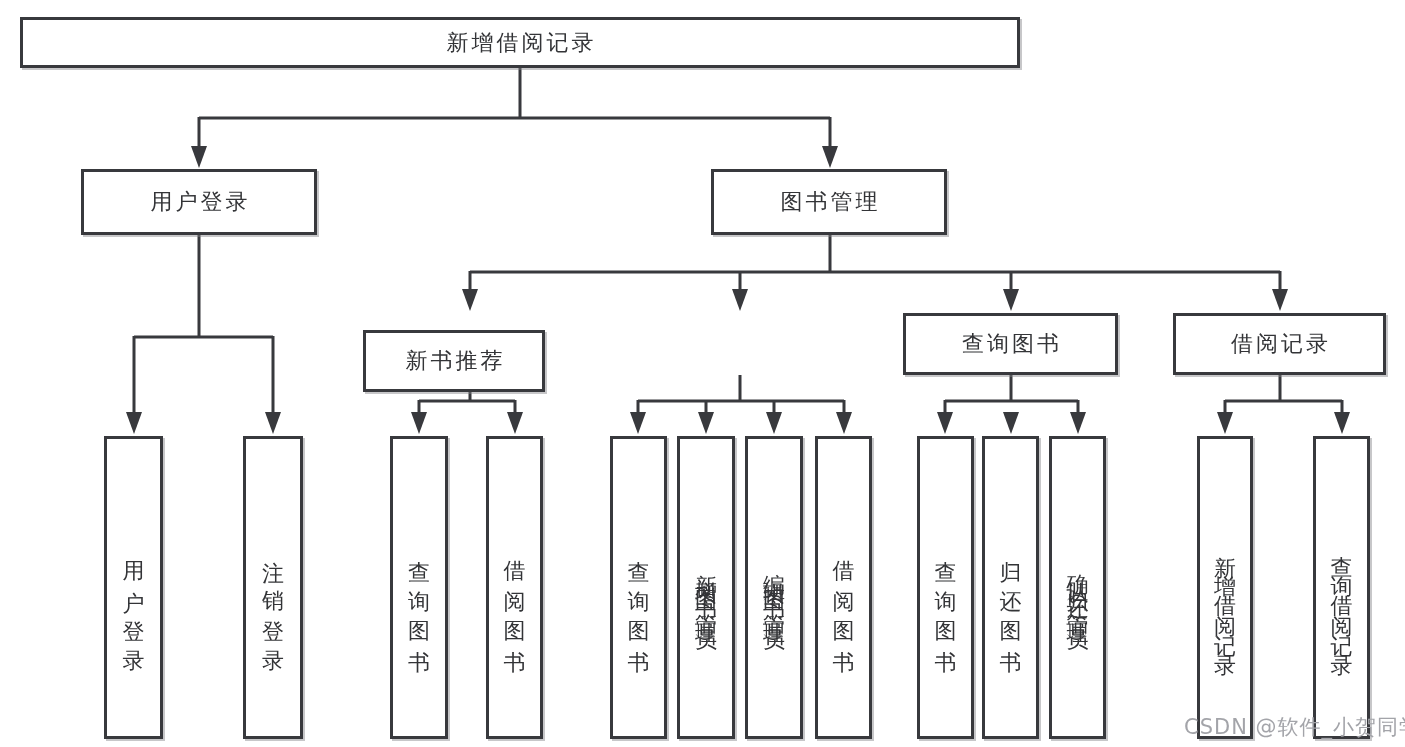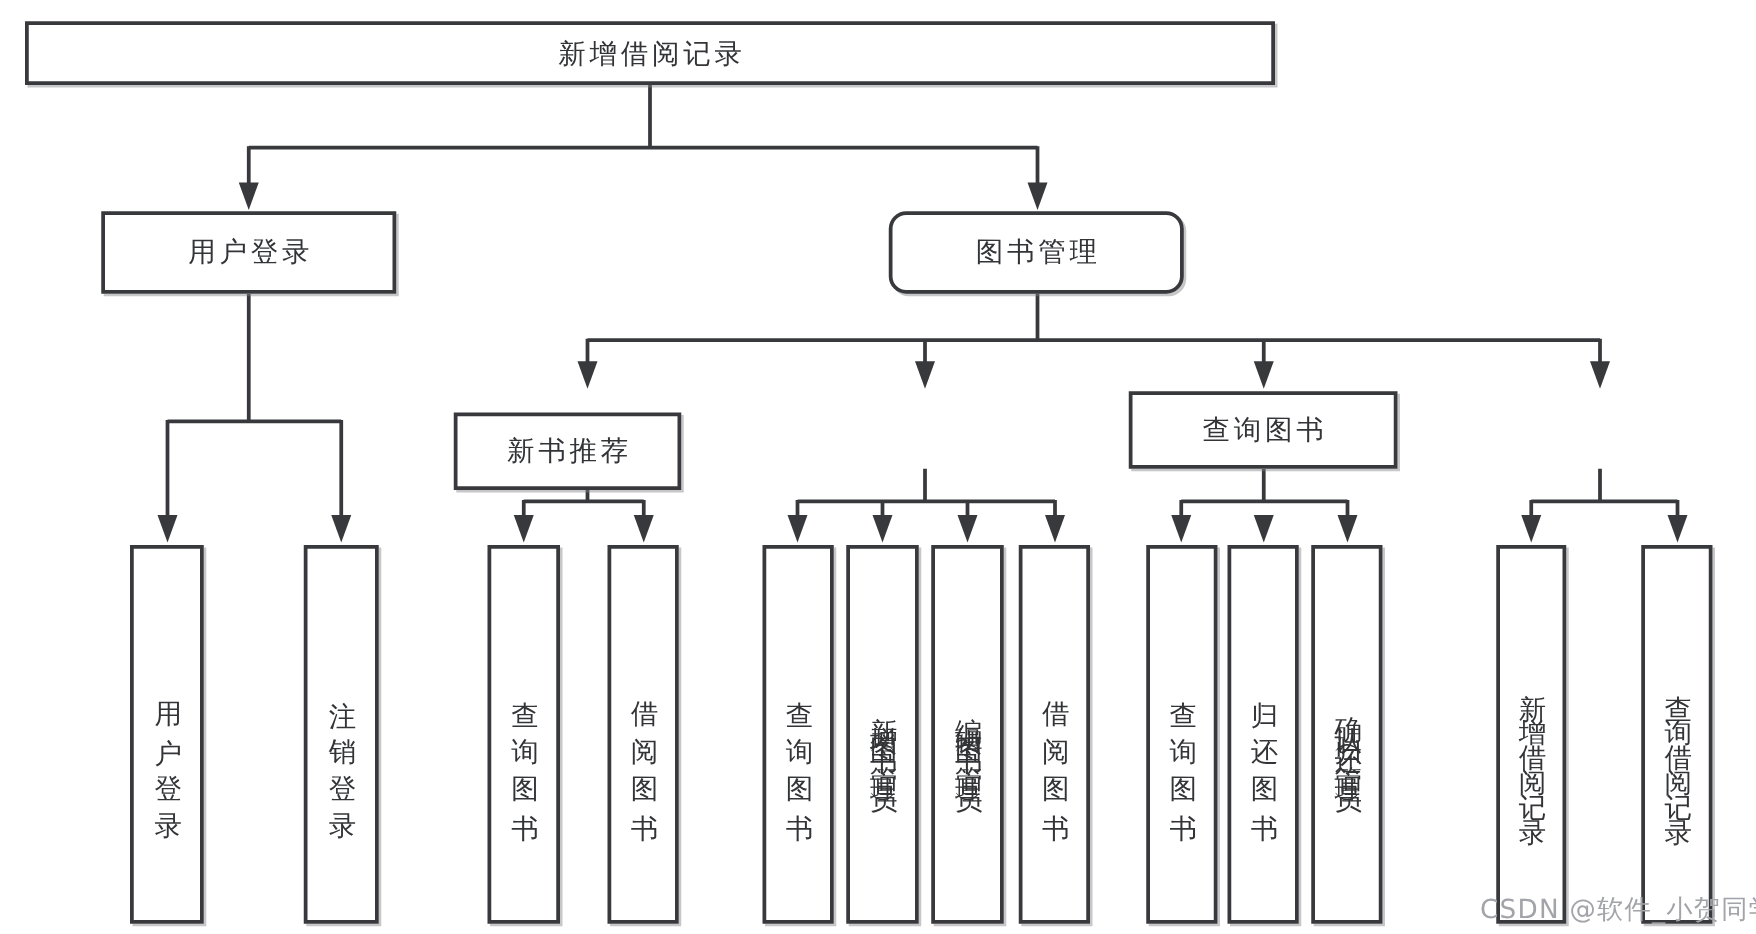--- a/index.html
+++ b/index.html
@@ -114,24 +114,25 @@
       <polygon points="1070,412 1086,412 1078,434"></polygon>
 
       <polygon points="1217,412 1233,412 1225,434"></polygon>
       <polygon points="1334,412 1350,412 1342,434"></polygon>
     </g>
   </svg>
 
   <div class="node" style="left:20px; top:17px; width:1000px; height:51px;">新增借阅记录</div>
 
   <div class="node" style="left:81px; top:169px; width:236px; height:66px;">用户登录</div>
-  <div class="node" style="left:711px; top:169px; width:236px; height:66px;border-radius:14px;">图书管理</div>
+  <div class="node" style="left:711px; top:169px; width:236px; height:66px;">图书管理</div>
 
   <div class="node" style="left:363px; top:330px; width:182px; height:62px;">新书推荐</div>
   <div class="node" style="left:903px; top:313px; width:215px; height:62px;">查询图书</div>
+  <div class="node" style="left:1173px; top:313px; width:213px; height:62px;">借阅记录</div>
 
   <div class="vnode sp4" style="left:104px; top:436px; width:59px; height:303px;">
     <span>用户登录</span>
   </div>
   <div class="vnode sp4" style="left:243px; top:436px; width:60px; height:303px;">
     <span>注销登录</span>
   </div>
 
   <div class="vnode sp4" style="left:390px; top:436px; width:58px; height:303px;">
     <span>查询图书</span>

